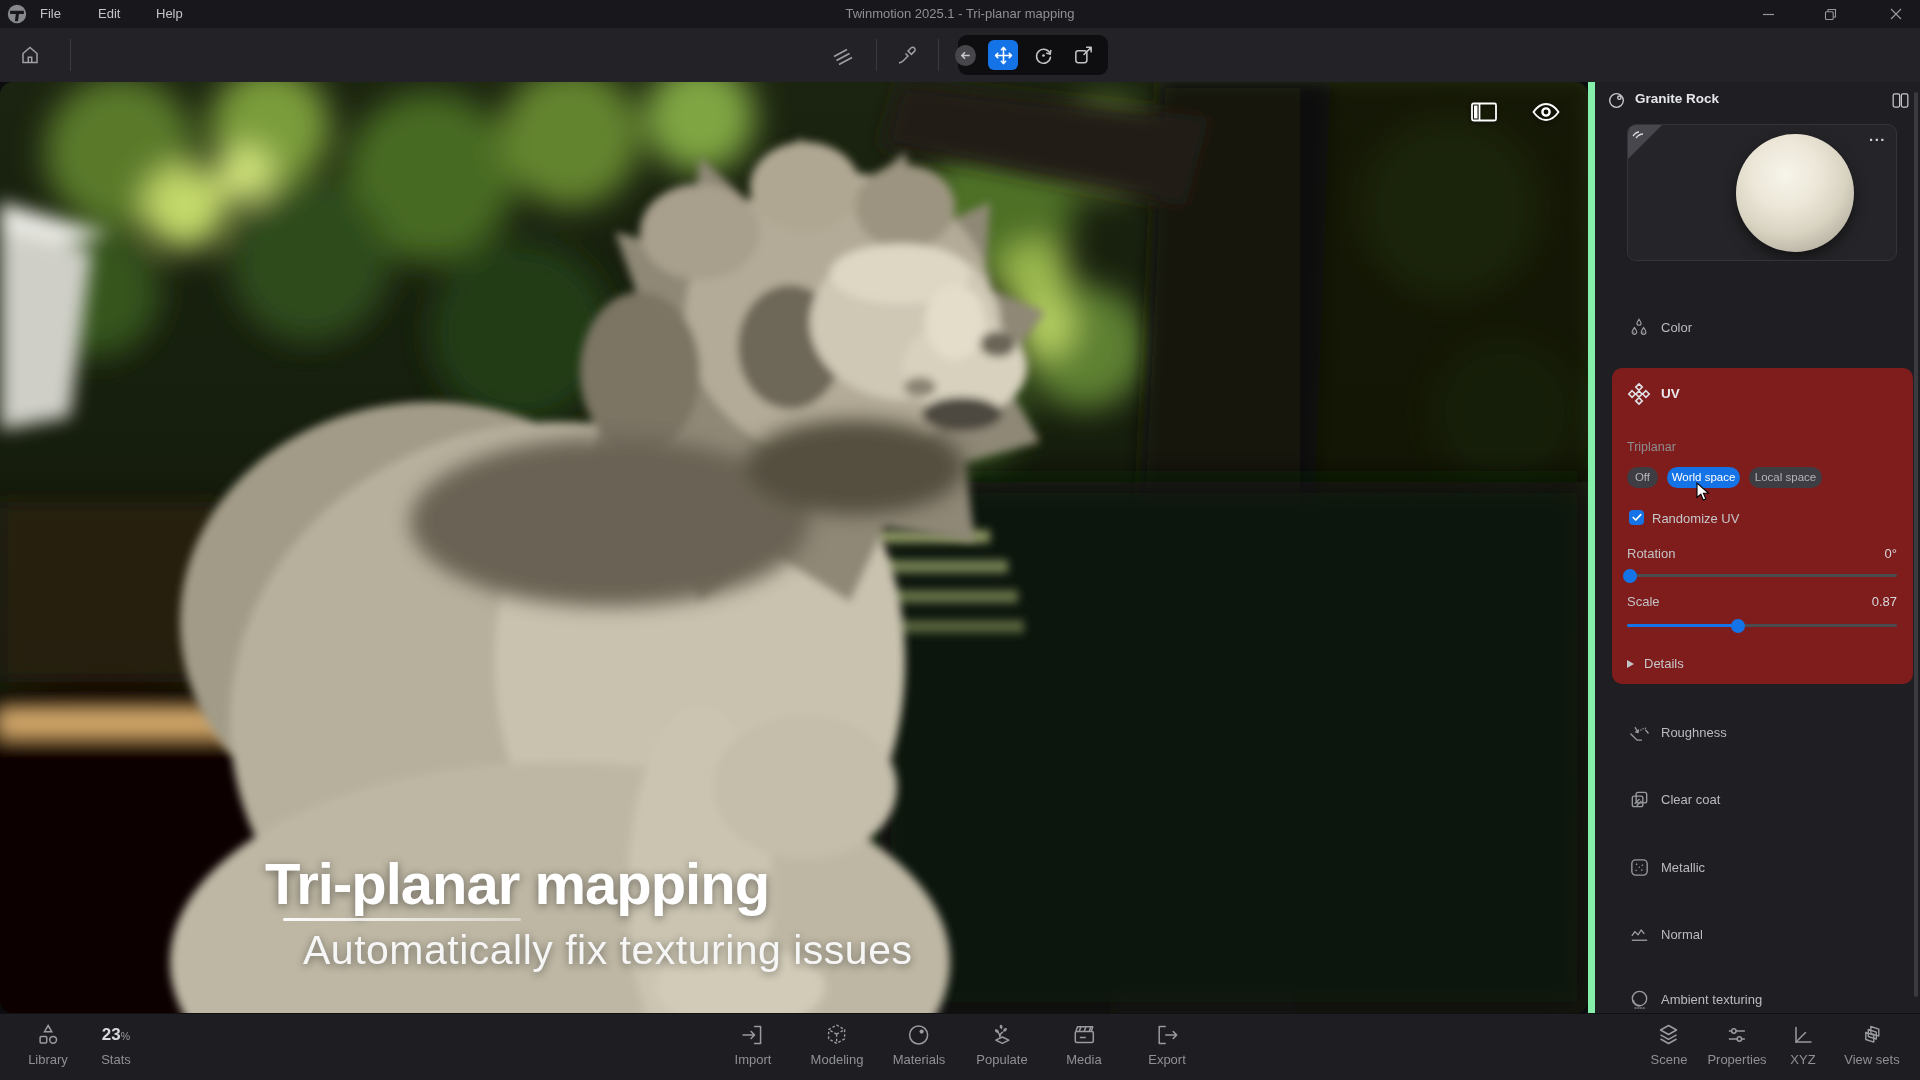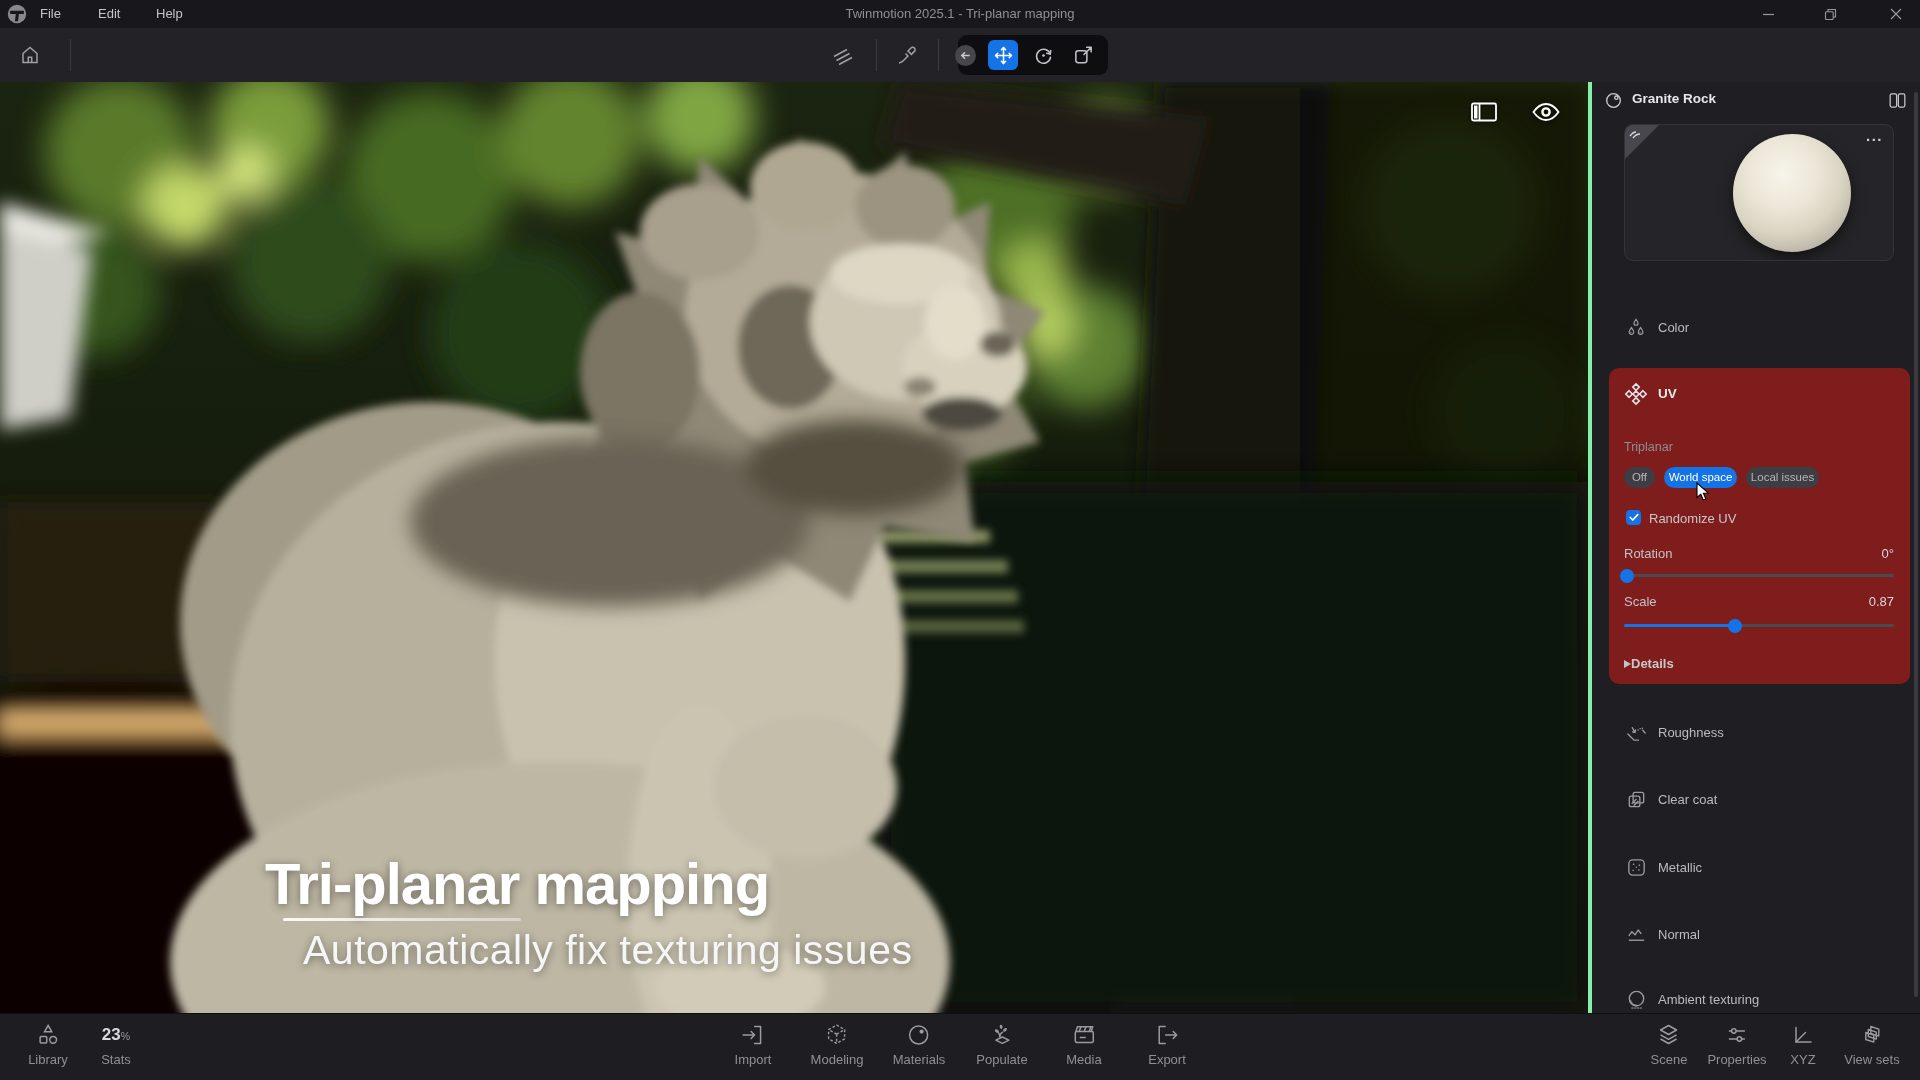--- a/index.html
+++ b/index.html
@@ -18,32 +18,32 @@
 
   
   #toolbar { position:absolute; left:0; top:28px; width:1920px; height:54px; background:#232327; z-index:40; }
   .tb-icon { position:absolute; color:#9fa0a4; }
   .tb-div { position:absolute; top:11px; width:1px; height:32px; background:#3a3a3f; }
   #gizmo-group { position:absolute; left:958px; top:7px; width:150px; height:40px; background:#0e0e11; border-radius:9px; }
   #back-btn { position:absolute; left:955px; top:17px; width:21px; height:21px; border-radius:50%; background:#46464b; color:#c9cacd; display:flex; align-items:center; justify-content:center; }
   #move-btn { position:absolute; left:988px; top:12px; width:30px; height:30px; border-radius:6px; display:flex; align-items:center; justify-content:center; color:#fff; }
 
   
-  #viewport { position:absolute; left:0; top:82px; width:1588px; height:931px; overflow:hidden; background:#0d120a; }
+  #viewport { position:absolute; left:0; top:82px; width:1588px; height:931px; overflow:hidden; background:#0d120a;border-radius:13px; }
   #vp-overlay-title { position:absolute; left:265px; top:768px; font-size:58px; font-weight:700; letter-spacing:-1px; color:#fff;
                       text-shadow:0 2px 10px rgba(0,0,0,.45); }
   #vp-underline { position:absolute; left:283px; top:836px; width:238px; height:3px;
                   background:linear-gradient(90deg, rgba(255,255,255,.95), rgba(255,255,255,.4)); border-radius:2px; }
   #vp-overlay-sub { position:absolute; left:303px; top:845px; font-size:41px; font-weight:400; letter-spacing:.5px; color:#f6f6f6;
                     text-shadow:0 2px 8px rgba(0,0,0,.45); }
   .vp-topicon { position:absolute; top:19px; color:#fff; filter:drop-shadow(0 1px 2px rgba(0,0,0,.6)); }
   #vp-panel-toggle { left:1470px; } #vp-eye { left:1531px; }
 
   
-  #rpanel { position:absolute; left:1588px; top:82px; width:332px; height:931px; background:#1f1f23; border-left:4px solid #86efac; }
+  #rpanel { position:absolute; left:1588px; top:82px; width:332px; height:931px; background:#1f1f23; border-left:7px solid #86efac; }
   #rp-scrollbar { position:absolute; right:2px; top:10px; width:4px; height:905px; background:#3a3a3f; border-radius:2px; }
   #rp-title { position:absolute; left:40px; top:9px; font-size:13.5px; font-weight:700; color:#e6e7e9; }
   .rp-hicon { position:absolute; color:#c9cacd; }
   #preview-card { position:absolute; left:32px; top:42px; width:270px; height:137px; background:#252529; border:1px solid #343438; border-radius:9px; overflow:hidden; }
   #preview-badge { position:absolute; left:0; top:0; width:0; height:0; border-top:34px solid #47474d; border-right:34px solid transparent; }
   #preview-badge svg { position:absolute; left:3px; top:-31px; }
   #preview-more { position:absolute; right:10px; top:2px; color:#cfd0d3; font-size:15px; letter-spacing:1.5px; font-weight:700; }
   #material-sphere { position:absolute; left:108px; top:9px; width:118px; height:118px; border-radius:50%;
       background:radial-gradient(circle at 42% 34%, #f7f4ea 0%, #ece7d8 32%, #d9d3c2 58%, #b5afa0 82%, #8d887b 100%);
       box-shadow:0 6px 14px rgba(0,0,0,.5); }
@@ -61,21 +61,21 @@
   #randomize-box { position:absolute; left:17px; top:142px; width:15px; height:15px; border-radius:3.5px; background:#2f2f34; border:1px solid #55555a; color:#fff; display:flex; align-items:center; justify-content:center; }
   #randomize-box.checked { background:#1473E6; border-color:#1473E6; }
   #randomize-label { position:absolute; left:40px; top:143px; font-size:13px; color:#c6c7ca; }
   .slider-label { position:absolute; left:15px; font-size:13px; color:#c2c3c6; }
   .slider-value { position:absolute; right:16px; font-size:13px; color:#d8d9dc; }
   .slider-track { position:absolute; left:15px; width:270px; height:3px; border-radius:2px; background:#4a4a50; }
   .slider-fill { position:absolute; left:0; top:0; height:3px; border-radius:2px; background:#1473E6; }
   .slider-handle { position:absolute; top:-5.5px; width:14px; height:14px; margin-left:-7px; border-radius:50%; background:#1473E6; }
   #rot-label { top:178px; } #rot-value { top:178px; } #rot-track { top:206px; }
   #scale-label { top:226px; } #scale-value { top:226px; } #scale-track { top:256px; }
-  #details-row { position:absolute; left:15px; top:288px; display:flex; align-items:center; color:#c6c7ca; font-size:13px;font-weight:bold; }
+  #details-row { position:absolute; left:15px; top:288px; display:flex; align-items:center; gap:10px; color:#c6c7ca; font-size:13px; }
   #details-tri { width:0; height:0; border-left:7px solid #c2c3c6; border-top:4.5px solid transparent; border-bottom:4.5px solid transparent; }
 
   
   #bottombar { position:absolute; left:0; top:1013px; width:1920px; height:67px; background:#1e1e22; border-top:1px solid #101012; z-index:40; }
   .bb-item { position:absolute; top:8px; transform:translateX(-50%); display:flex; flex-direction:column; align-items:center; gap:4px; color:#9a9b9f; cursor:pointer; }
   .bb-item .bb-label { font-size:13px; color:#8f9094; white-space:nowrap; }
   #bb-stats-num { font-size:17px; font-weight:700; color:#d9dadc; height:26px; line-height:26px; }
   #bb-stats-num .pct { font-size:10.5px; font-weight:400; color:#9b9ca0; }
 
   .cursor-arrow { position:absolute; left:1695px; top:482px; z-index:99; pointer-events:none; }
@@ -326,21 +326,21 @@
     <div id="uv-icon">
       <svg width="26" height="26" viewBox="0 0 24 24" fill="none" stroke="currentColor" stroke-width="1.5">
         <path d="M12 2.6 L15 5.6 L12 8.6 L9 5.6 Z M12 15.4 L15 18.4 L12 21.4 L9 18.4 Z M5.6 9 L8.6 12 L5.6 15 L2.6 12 Z M18.4 9 L21.4 12 L18.4 15 L15.4 12 Z M12 9.2 L14.8 12 L12 14.8 L9.2 12 Z"></path>
         </svg>
     </div>
     <div id="uv-title">UV</div>
     <div id="triplanar-label">Triplanar</div>
 
     <div class="pill" id="pill-off">Off</div>
     <div class="pill selected" id="pill-world">World space</div>
-    <div class="pill" id="pill-local">Local issues</div>
+    <div class="pill" id="pill-local">Local space</div>
 
     <div id="randomize-box" class="checked">
       <svg width="10" height="9" viewBox="0 0 12 10" fill="none" stroke="#fff" stroke-width="2" stroke-linecap="round" stroke-linejoin="round">
           <path d="M1.5 5 l3 3 L10.5 1.5"></path>
         </svg>
     </div>
     <div id="randomize-label">Randomize UV</div>
 
     <div class="slider-label" id="rot-label">Rotation</div>
     <div class="slider-value" id="rot-value">0°</div>

